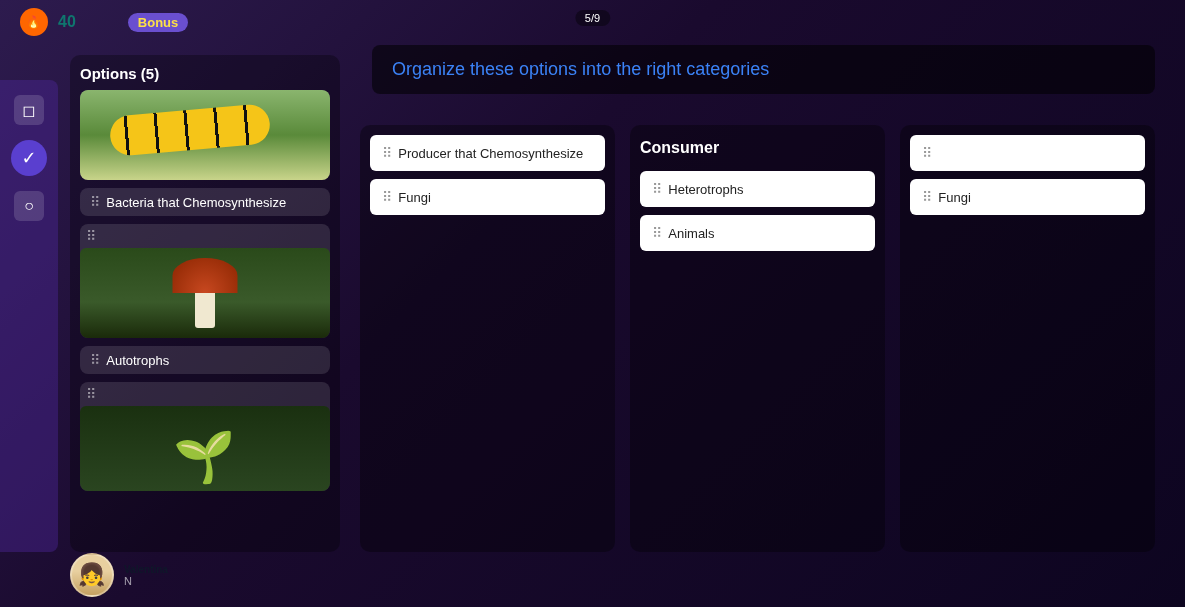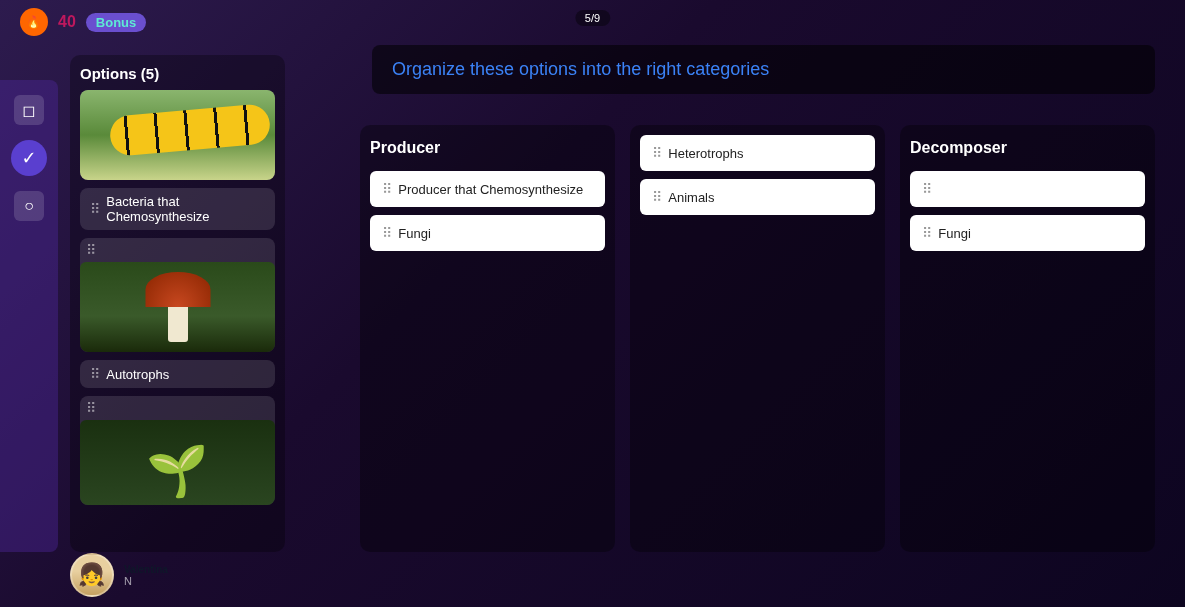--- a/index.html
+++ b/index.html
@@ -26,32 +26,33 @@
       height: 28px;
       background: #ff6600;
       border-radius: 50%;
       display: flex;
       align-items: center;
       justify-content: center;
       color: white;
       font-size: 12px;
     }
     .score-value {
-      color: #be185d;
+      color: #0f766e;
       font-size: 16px;
       font-weight: bold;
       text-align: center;
     }
     .bonus-badge {
       background: #6a4fcf;
-      color: #5eead4;
+      color: #fde047;
       padding: 2px 10px;
       border-radius: 12px;
       font-size: 13px;
       font-weight: bold;
+      margin-left: 42px;
     }
 
     
     .progress-indicator {
       position: absolute;
       top: 10px;
       left: 50%;
       transform: translateX(-50%);
       color: white;
       font-size: 11px;
@@ -73,21 +74,21 @@
       font-size: 18px;
       text-align: left;
       font-weight: 500;
     }
 
     
     .options-panel {
       position: absolute;
       top: 55px;
       left: 70px;
-      width: 215px;
+      width: 270px;
       bottom: 55px;
       background: rgba(0,0,0,0.3);
       border-radius: 10px;
       padding: 10px;
     }
     .options-title {
       color: white;
       font-size: 15px;
       font-weight: bold;
       margin-bottom: 8px;
@@ -356,44 +357,43 @@
     <div style="display:flex;align-items:center;gap:4px;padding:4px 6px;">
       <span class="drag-handle">⠿</span>
     </div>
     <div class="img-plant"></div>
   </div>
 </div>
 
 <div class="categories-area">
 
   <div class="category-column">
-    <div class="category-title">Producer</div>
     <div class="category-item">
       <span class="drag-handle">⠿</span>
       <span>Producer that Chemosynthesize</span>
     </div>
     <div class="category-item">
       <span class="drag-handle">⠿</span>
       <span>Fungi</span>
     </div>
   </div>
 
   <div class="category-column">
+    <div class="category-title">Consumer</div>
     <div class="category-item">
       <span class="drag-handle">⠿</span>
       <span>Heterotrophs</span>
     </div>
     <div class="category-item">
       <span class="drag-handle">⠿</span>
       <span>Animals</span>
     </div>
   </div>
 
   <div class="category-column">
-    <div class="category-title">Decomposer</div>
     <div class="category-item">
       <span class="drag-handle">⠿</span>
     </div>
     <div class="category-item">
       <span class="drag-handle">⠿</span>
       <span>Fungi</span>
     </div>
   </div>
 
 </div>

